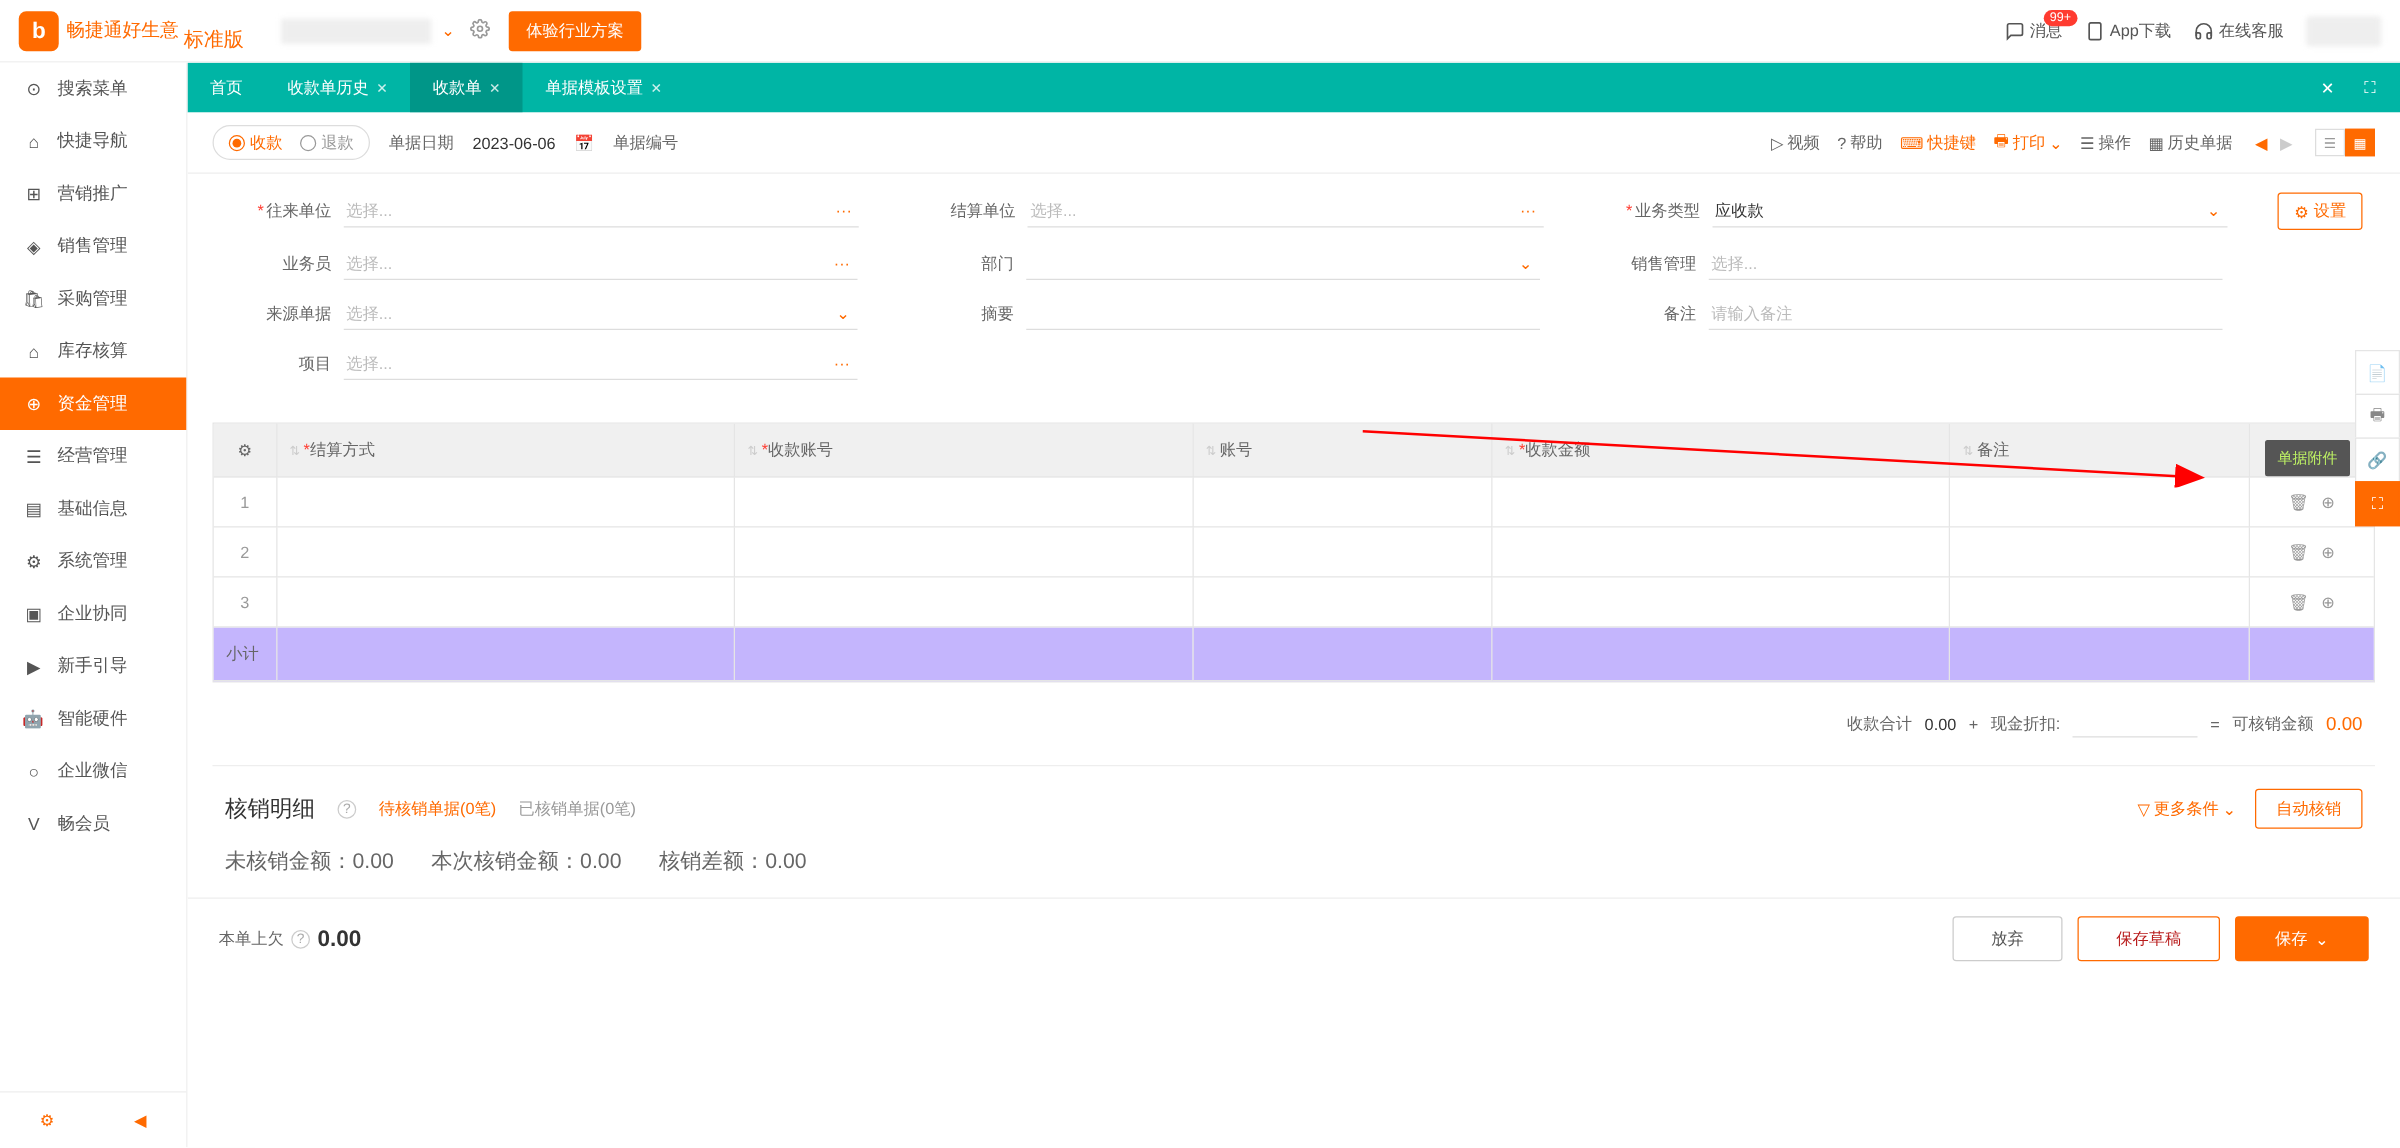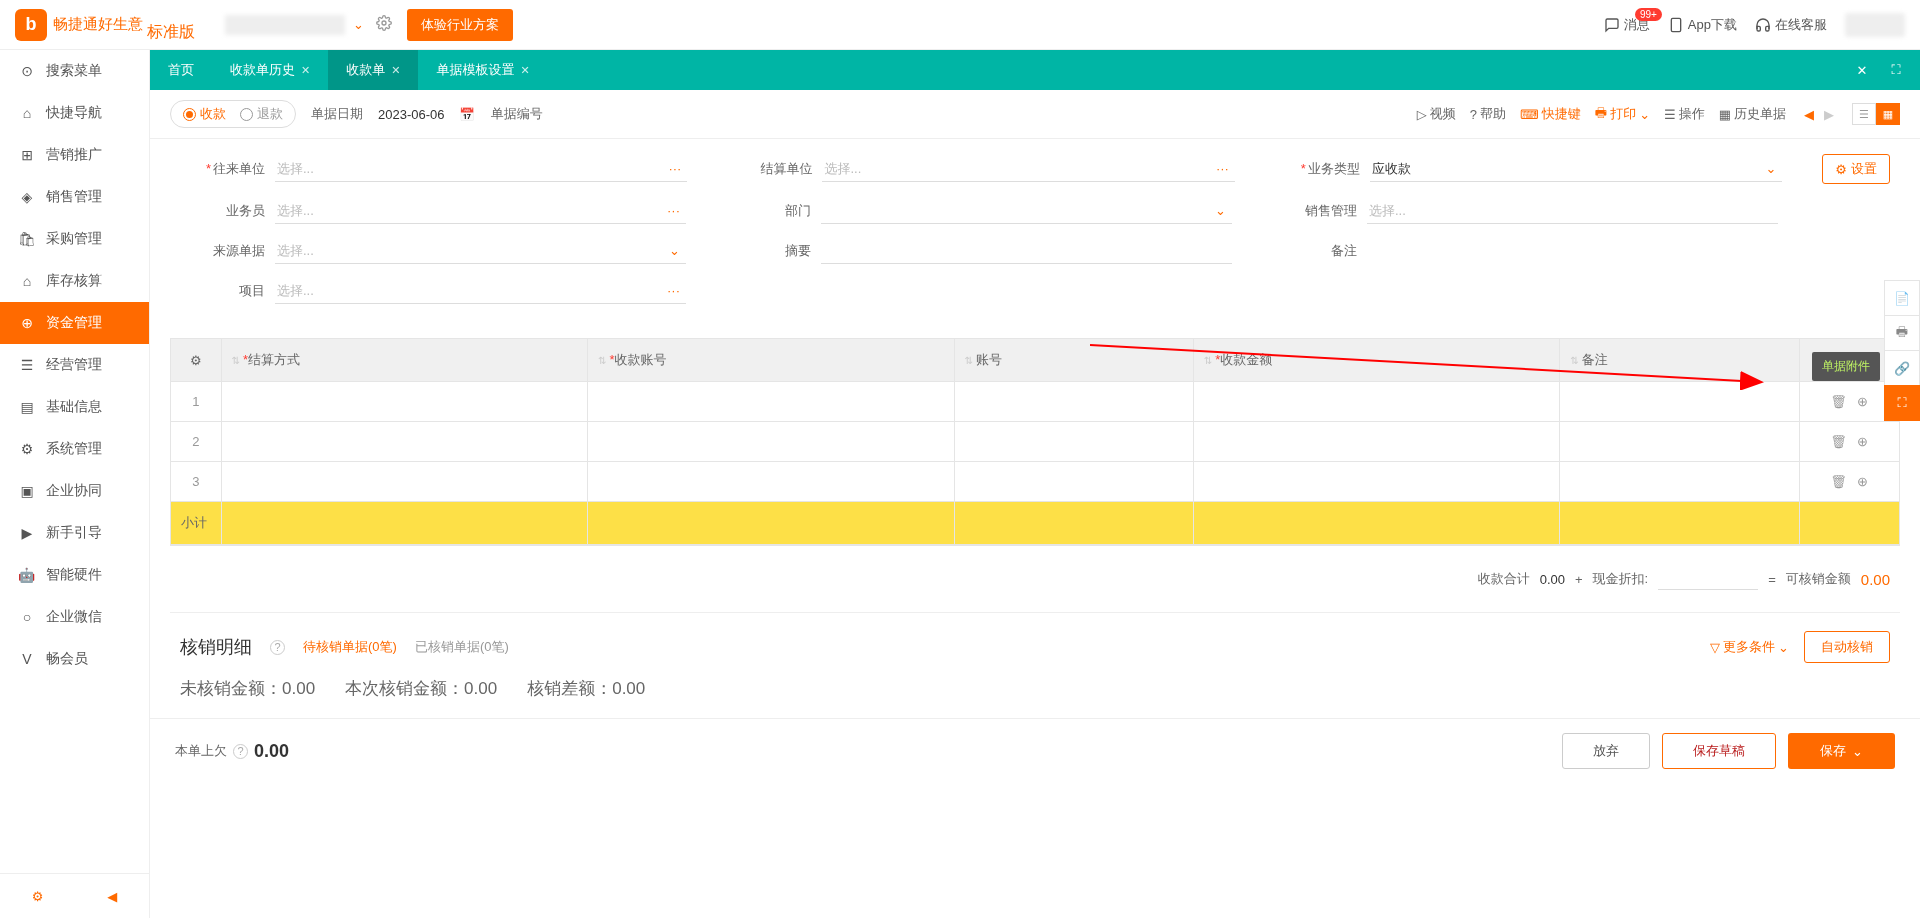--- a/index.html
+++ b/index.html
@@ -73,21 +73,21 @@
 .table-wrap { margin: 5px 20px 10px; border: 1px solid #e5e5e5; }
 .tbl { width: 100%; border-collapse: collapse; }
 .tbl th, .tbl td { border-right: 1px solid #e5e5e5; border-bottom: 1px solid #e5e5e5; padding: 12px 10px; font-size: 13px; text-align: left; color: #666; }
 .tbl th { background: #f0f0f0; font-weight: normal; }
 .tbl th:last-child, .tbl td:last-child { border-right: none; }
 .tbl .row-idx { text-align: center; width: 50px; color: #999; }
 .tbl .gear-col { width: 50px; text-align: center; }
 .tbl .op-col { width: 100px; text-align: center; }
 .tbl .sort-icon { color: #ccc; font-size: 10px; margin-right: 3px; }
 .tbl .req-star { color: #ff3b30; }
-.subtotal-row td { background: #fde047; color: #666; }
+.subtotal-row td { background: #c4b5fd; color: #666; }
 .row-actions { display: flex; gap: 10px; justify-content: center; color: #999; }
 .row-actions span { cursor: pointer; }
 
 .summary { display: flex; align-items: center; justify-content: flex-end; padding: 12px 30px; gap: 10px; color: #666; font-size: 13px; }
 .summary .amt { color: #333; }
 .summary .orange-amt { color: #ff6a00; font-size: 15px; }
 .summary input { border: none; border-bottom: 1px solid #ddd; width: 100px; outline: none; padding: 3px; }
 
 .detail-section { margin: 10px 20px 0; padding: 18px 10px; border-top: 1px solid #eee; }
 .detail-head { display: flex; align-items: center; gap: 18px; margin-bottom: 14px; }
@@ -373,20 +373,23 @@
                 </div>
             </div>
             <div class="form-field">
               <div class="field-label"><span>摘要</span></div>
               <div class="field-input">
                   <input style="">
                 </div>
             </div>
             <div class="form-field">
               <div class="field-label"><span>备注</span></div>
+              <div class="field-input">
+                  <input placeholder="请输入备注" style="">
+                </div>
             </div>
             <div style="width:72px"></div>
           </div>
           <div class="form-row">
             <div class="form-field">
               <div class="field-label"><span>项目</span></div>
               <div class="field-input">
                   <input placeholder="选择..." style="">
                   <span class="field-suffix">···</span>
                 </div>

